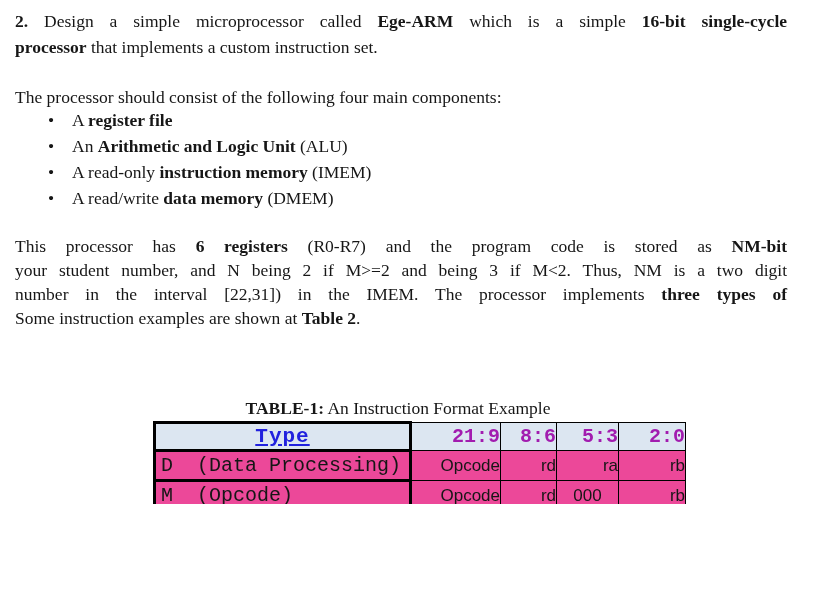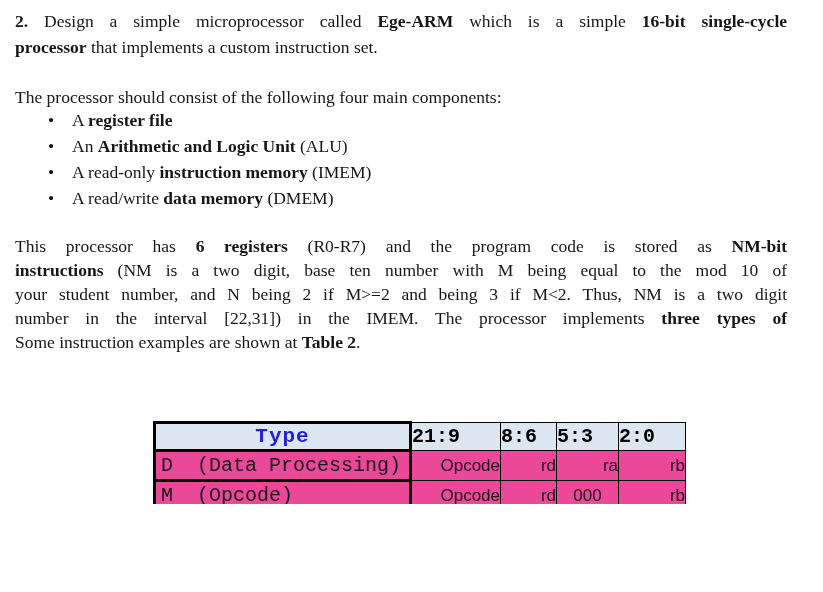--- a/index.html
+++ b/index.html
@@ -41,26 +41,26 @@
     width:248px;
     border:3px solid #000 !important;
     font-family:"Liberation Mono","DejaVu Sans Mono",monospace;
     font-size:20px;
     padding-left:5px !important;
     white-space:pre;
   }
   th.typecol{
     text-align:center;padding-left:0 !important;
     font-size:21px;letter-spacing:1px;font-weight:700;
-    color:#2121de;
+    color:#2121de;text-decoration:underline;
   }
   .bith{
     font-family:"Liberation Mono","DejaVu Sans Mono",monospace;
-    font-size:20px;font-weight:700;color:#000000;
-    text-align:left;
+    font-size:20px;font-weight:700;color:#a21caf;
+    text-align:right;
   }
   .c1{width:81px;} .c2{width:48px;} .c3{width:54px;} .c4{width:59px;}
   .fcell{
     font-family:"Liberation Sans","DejaVu Sans",sans-serif;
     font-size:17px;text-align:right;padding-left:7px !important;
   }
   .center{text-align:center !important;padding-left:0 !important;}
   tr.altrow td{background:#f1f1f1;}
   tr.lastrow td{border-bottom-width:2px;font-style:italic;}
 </style>
@@ -92,26 +92,26 @@
       <span><span>A read-only </span><span class="b">instruction memory</span><span> (IMEM)</span></span>
     </div>
     <div class="bullet-item">
       <span class="bullet-dot">•</span>
       <span><span>A read/write </span><span class="b">data memory</span><span> (DMEM)</span></span>
     </div>
   </div>
 
   <div class="textblock" id="para3">
     <div class="line j"><span>This processor has </span><span class="b">6 registers</span><span> (R0-R7) and the program code is stored as </span><span class="b">NM-bit</span></div>
-    <div class="line j"><span class="b">instructions</span><span> (NM is a two digit, base ten number with M being equal to the mod 10 of</span></div>
     <div class="line j"><span>your student number, and N being 2 if M&gt;=2 and being 3 if M&lt;2. Thus, NM is a two digit</span></div>
     <div class="line j"><span>number in the interval [22,31]) in the IMEM. The processor implements </span><span class="b">three types of</span></div>
     <div class="line"><span>Some instruction examples are shown at </span><span class="b">Table 2</span><span>.</span></div>
   </div>
 
+  <div id="table-title"><span class="b">TABLE-1:</span><span> An Instruction Format Example</span></div>
 
   <table id="fmt-table">
     <tbody>
         <tr class="hdr">
       <th class="typecol">Type</th>
       <th class="bith c1">21:9</th>
       <th class="bith c2">8:6</th>
       <th class="bith c3">5:3</th>
       <th class="bith c4">2:0</th>
     </tr>

